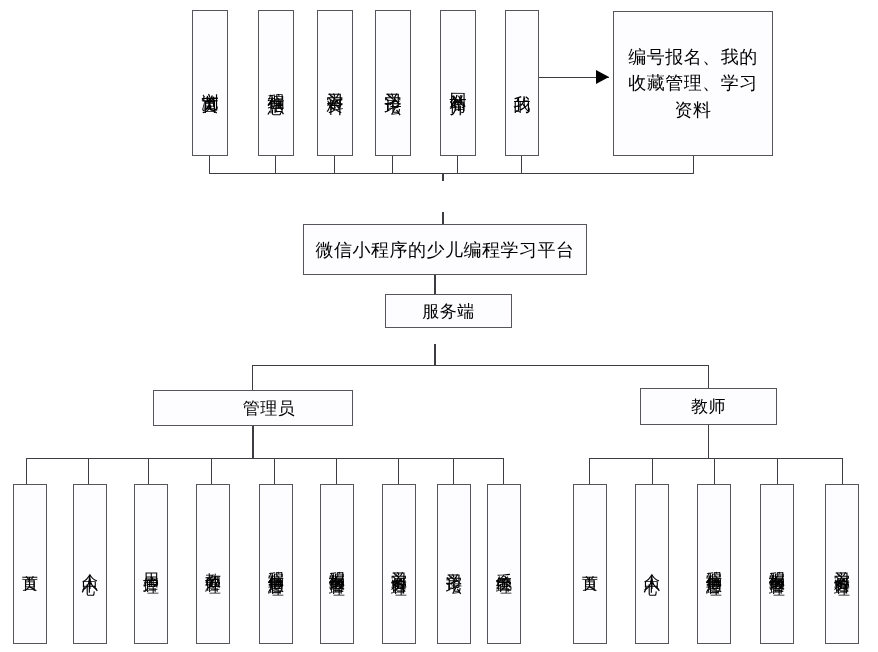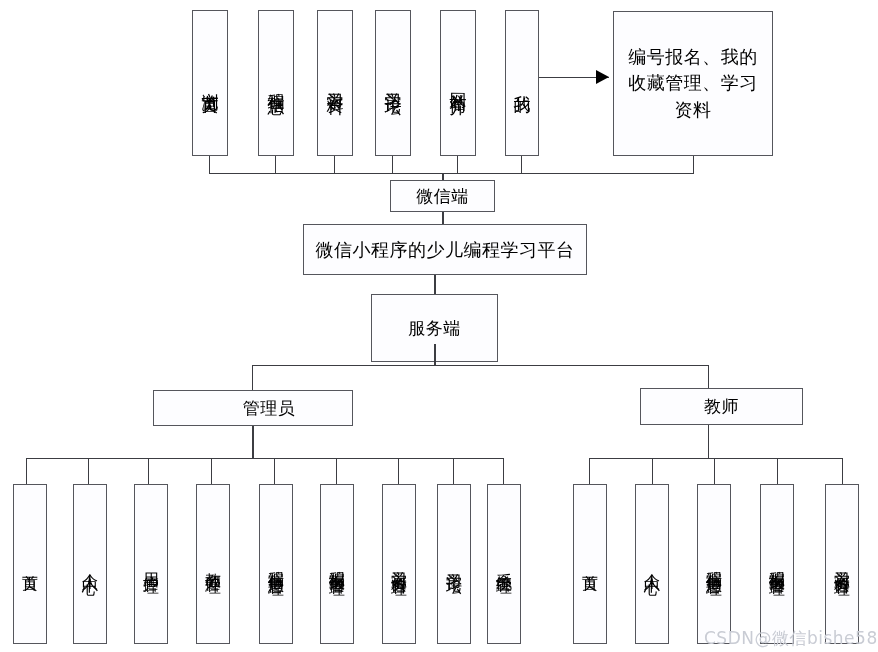--- a/index.html
+++ b/index.html
@@ -117,33 +117,30 @@
   <div class="ln lnv" style="left:334px; top:156px; height:18px;"></div>
   <div class="ln lnv" style="left:392px; top:156px; height:18px;"></div>
   <div class="ln lnv" style="left:457px; top:156px; height:18px;"></div>
   <div class="ln lnv" style="left:521px; top:156px; height:18px;"></div>
   <div class="ln lnv" style="left:693px; top:156px; height:18px;"></div>
 
   <div class="ln lnh" style="left:209px; top:173px; width:485px;"></div>
 
   <div class="ln lnv" style="left:442px; top:173px; height:8px; width:2px;"></div>
 
-  <div class="box fs-mid" style="left:390px; top:180px; width:105px; height:32px;">
-    <span>微信端</span>
-  </div>
 
   <div class="ln lnv" style="left:442px; top:212px; height:12px; width:2px;"></div>
 
   <div class="box fs-main" style="left:303px; top:224px; width:284px; height:51px;">
     <span>微信小程序的少儿编程学习平台</span>
   </div>
 
   <div class="ln lnv" style="left:434px; top:275px; height:19px; width:2px;"></div>
 
-  <div class="box fs-mid" style="left:371px; top:294px; width:127px; height:68px;">
+  <div class="box fs-mid" style="left:385px; top:294px; width:127px; height:34px;">
     <span>服务端</span>
   </div>
 
   <div class="ln lnv" style="left:434px; top:344px; height:21px; width:2px;"></div>
 
   <div class="ln lnh" style="left:252px; top:365px; width:456px;"></div>
   <div class="ln lnv" style="left:252px; top:365px; height:25px;"></div>
   <div class="ln lnv" style="left:708px; top:365px; height:23px;"></div>
 
   <div class="box fs-role" style="left:153px; top:390px; width:200px; height:36px;padding-left:32px;">
@@ -184,21 +181,21 @@
   <div class="box vbox fs-leaf" style="left:382px; top:484px; width:34px; height:160px;">
     <span>学习资料管理</span>
   </div>
   <div class="box vbox fs-leaf" style="left:437px; top:484px; width:34px; height:160px;">
     <span>学习论坛</span>
   </div>
   <div class="box vbox fs-leaf" style="left:487px; top:484px; width:34px; height:160px;">
     <span>系统管理</span>
   </div>
 
-  <div class="box fs-role" style="left:640px; top:388px; width:163px; height:37px;">
+  <div class="box fs-role" style="left:640px; top:388px; width:137px; height:37px;">
     <span>教师</span>
   </div>
   <div class="ln lnv" style="left:708px; top:425px; height:33px;"></div>
 
   <div class="ln lnh" style="left:589px; top:458px; width:253px;"></div>
 
   <div class="ln lnv" style="left:589px; top:458px; height:26px;"></div>
   <div class="ln lnv" style="left:652px; top:458px; height:26px;"></div>
   <div class="ln lnv" style="left:714px; top:458px; height:26px;"></div>
   <div class="ln lnv" style="left:777px; top:458px; height:26px;"></div>
@@ -213,15 +210,14 @@
   <div class="box vbox fs-leaf" style="left:697px; top:484px; width:34px; height:160px;">
     <span>编程信息管理</span>
   </div>
   <div class="box vbox fs-leaf" style="left:760px; top:484px; width:34px; height:160px;">
     <span>编程报名管理</span>
   </div>
   <div class="box vbox fs-leaf" style="left:825px; top:484px; width:34px; height:160px;">
     <span>学习资料管理</span>
   </div>
 
-  <div class="watermark" style="left:704px; top:627px;">CSDN@微信bishe58</div>
 
 </div>
 
 </body></html>

